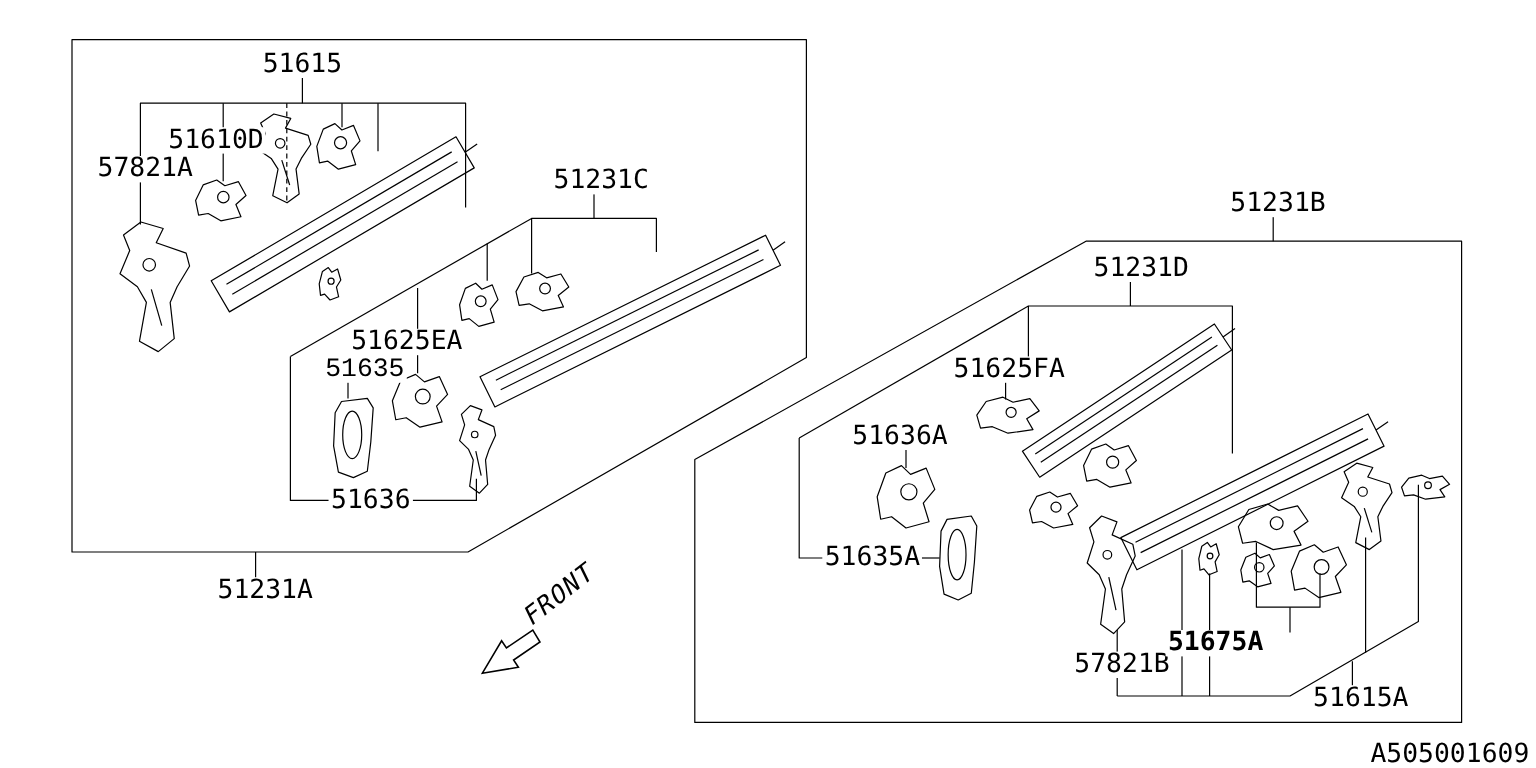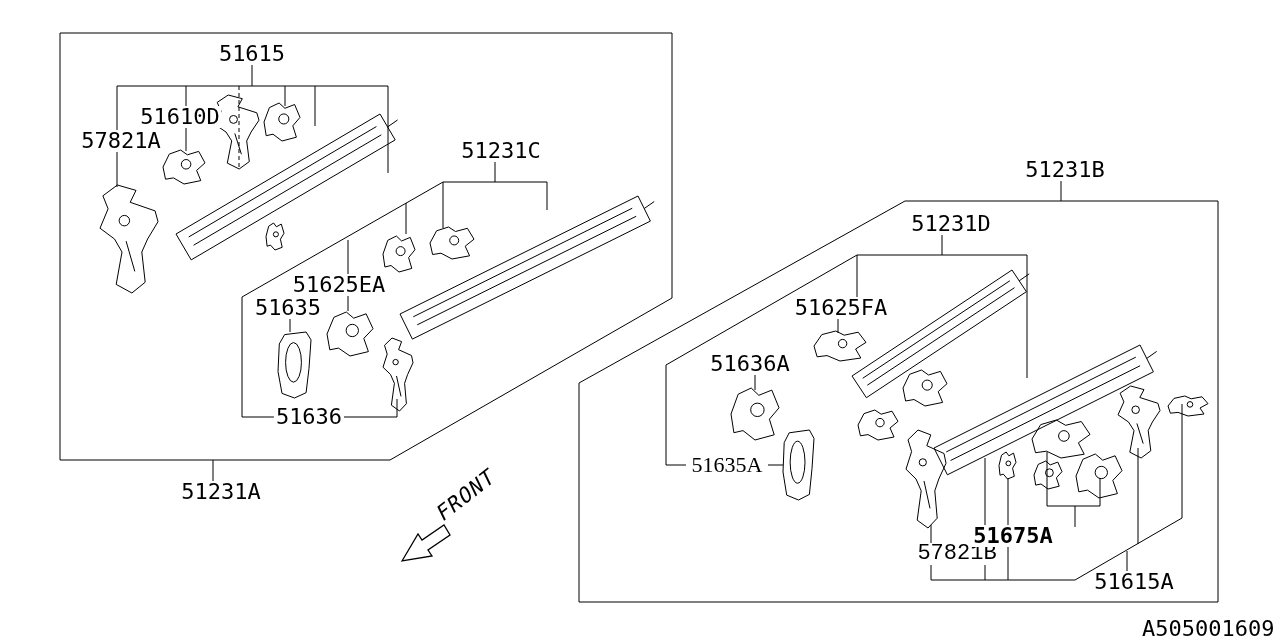--- a/index.html
+++ b/index.html
@@ -196,29 +196,29 @@
       </g>
     <path id="front-arrow" d="M402,561 L418,534 L422,540 L444,525 L450,535 L428,550 L432,556 Z" fill="none" stroke="#000" stroke-width="1.3"></path>
   </svg>
 
   <div id="labels-layer">
       <div class="lbl" style="left: 252px; top: 54px;">51615</div>
       <div class="lbl" style="left: 180px; top: 117px; text-align: center;">51610D</div>
       <div class="lbl" style="left: 121px; top: 141px;">57821A</div>
       <div class="lbl" style="left: 501px; top: 151px;">51231C</div>
       <div class="lbl" style="left: 339px; top: 285px;">51625EA</div>
-      <div class="lbl" style="left: 288px; top: 308px;">51635</div>
+      <div class="lbl" style="left: 304px; top: 308px; font-family: Liberation Mono, monospace;">51635</div>
       <div class="lbl" style="left: 309px; top: 417px;">51636</div>
       <div class="lbl" style="left: 221px; top: 492px;">51231A</div>
       <div class="lbl" style="left: 1065px; top: 170px;">51231B</div>
       <div class="lbl" style="left: 951px; top: 224px;">51231D</div>
       <div class="lbl" style="left: 841px; top: 308px;">51625FA</div>
       <div class="lbl" style="left: 750px; top: 364px;">51636A</div>
-      <div class="lbl" style="left: 727px; top: 465px; font-family: Liberation Serif, serif;">51635A</div>
-      <div class="lbl" style="left: 957px; top: 554px; font-family: Liberation Mono, monospace;">57821B</div>
+      <div class="lbl" style="left: 727px; top: 465px;">51635A</div>
+      <div class="lbl" style="left: 935px; top: 554px;">57821B</div>
       <div class="lbl" style="left: 1013px; top: 536px; font-weight: bold;">51675A</div>
       <div class="lbl" style="left: 1134px; top: 582px; text-align: right;">51615A</div>
     </div>
 
   <div id="front-label">FRONT</div>
 
   <div id="diagram-code">A505001609</div>
 
 </div>
 

